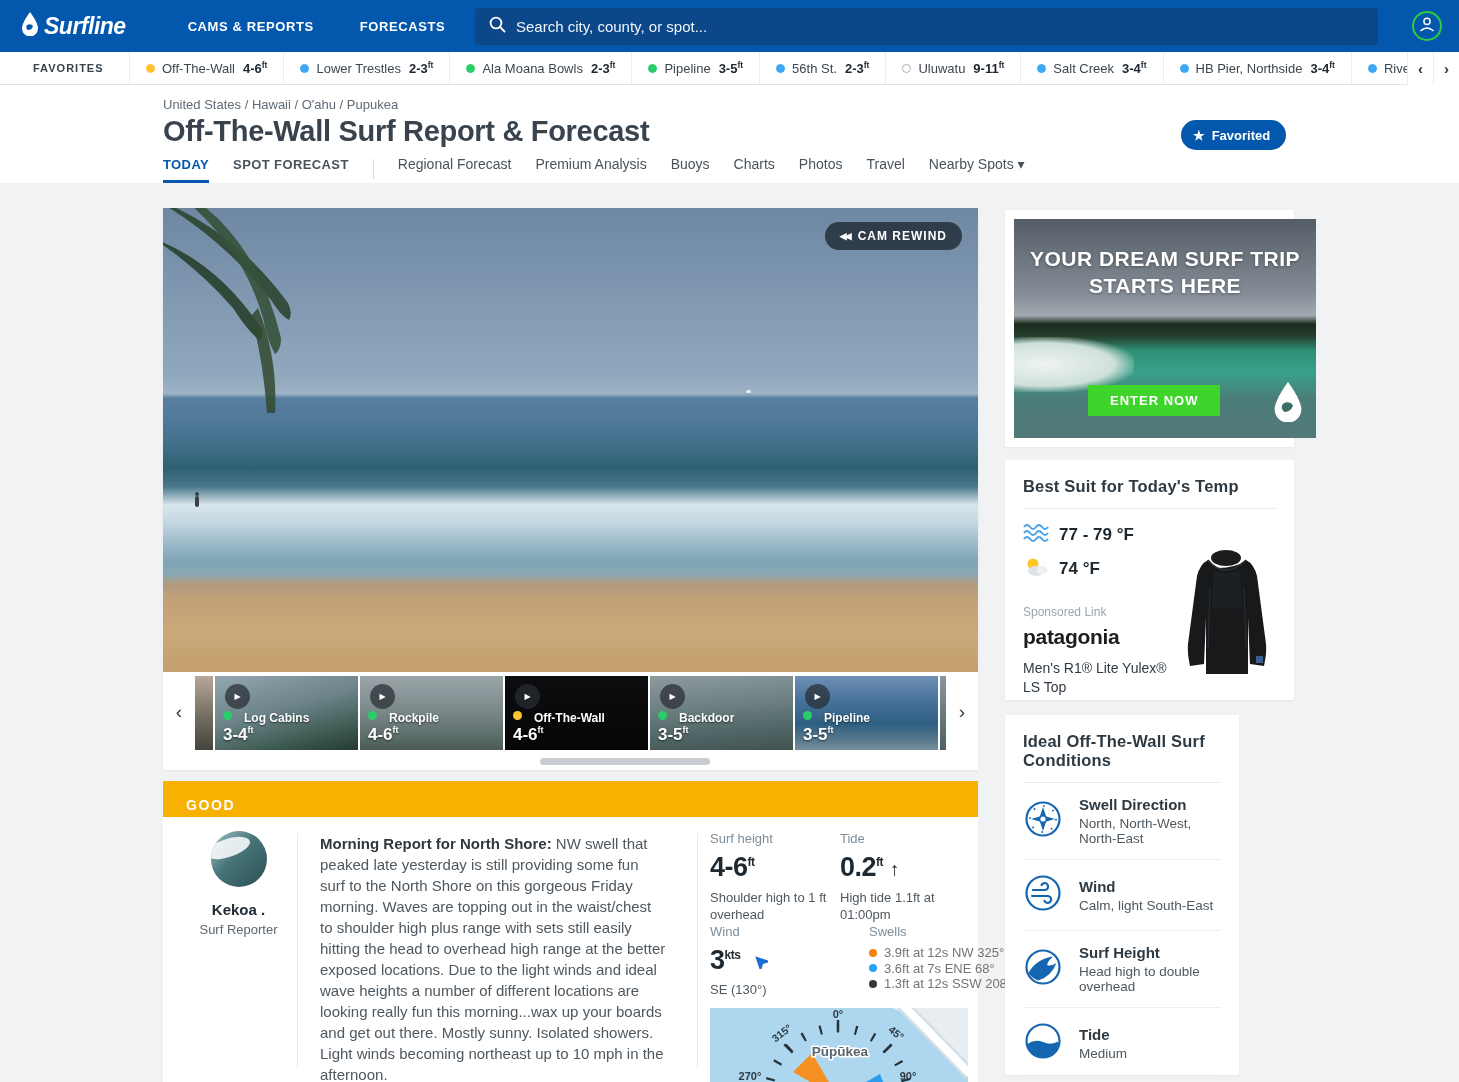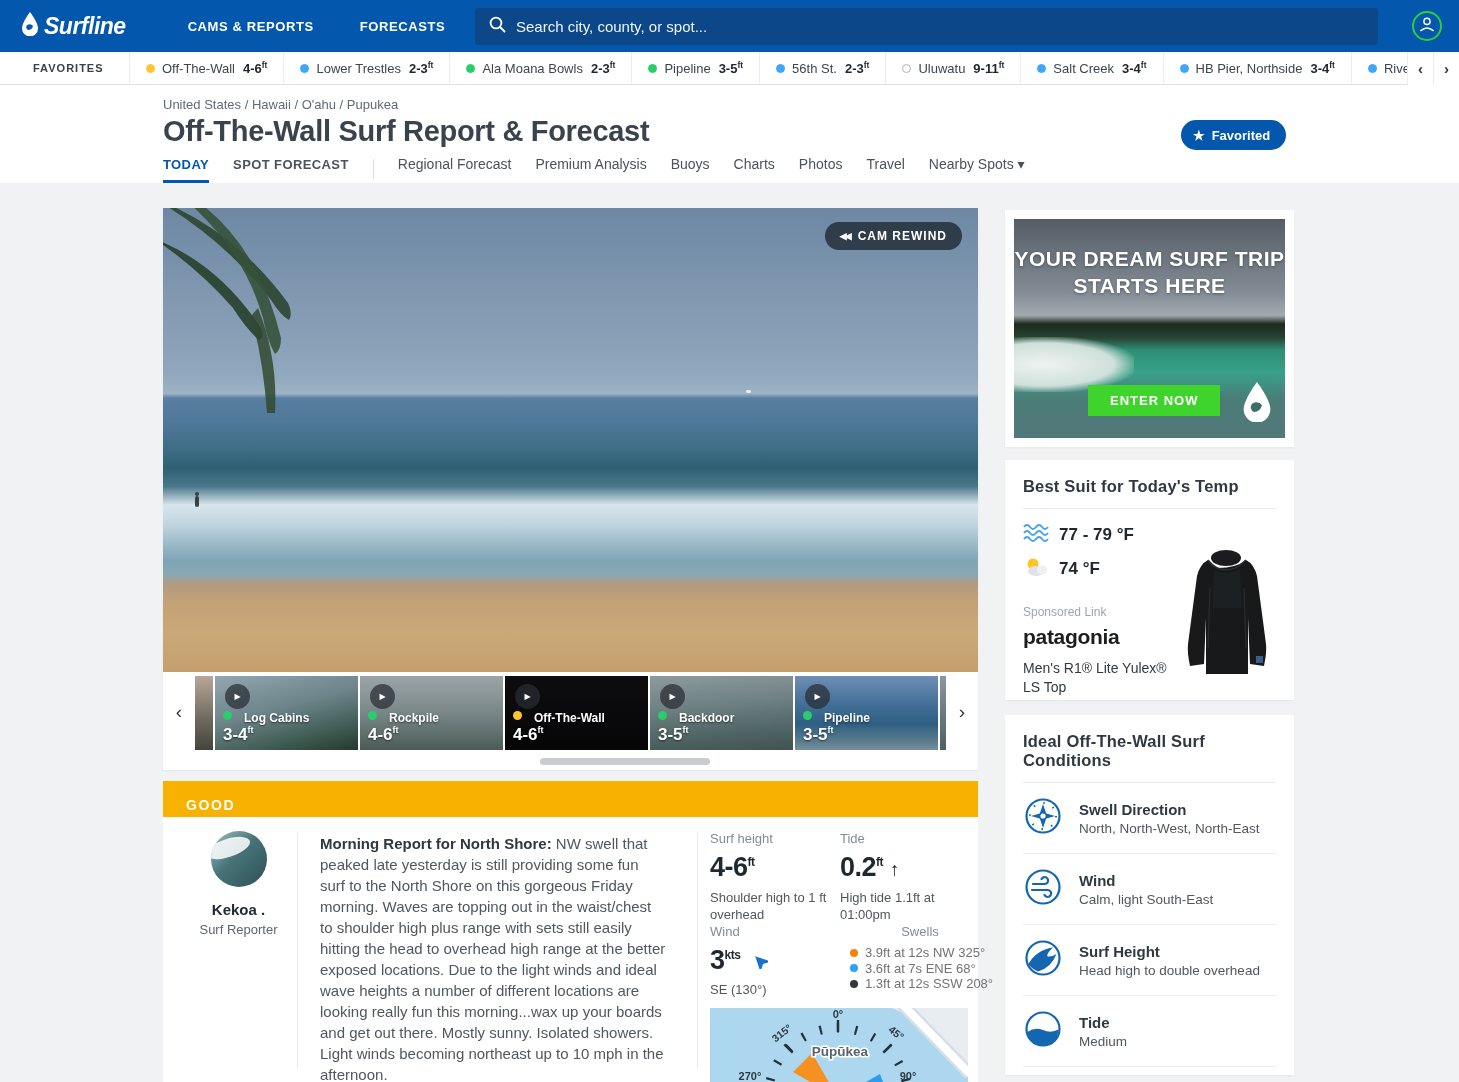--- a/index.html
+++ b/index.html
@@ -84,38 +84,38 @@
   .d-value sup { font-size:12px; font-weight:700; }
   .d-desc { font-size:13px; color:#4e5860; line-height:17px; margin-top:6px; }
   .tide-arrow { font-size:19px; font-weight:800; color:#1d2831; }
   .swell-item { display:flex; align-items:center; gap:7px; font-size:13px; color:#737373; line-height:15.5px; }
   .swell-dot { width:8px; height:8px; border-radius:50%; flex:none; }
   .mini-map { position:absolute; left:547px; top:191px; width:258px; height:74px; overflow:hidden; }
 
   
   .card { position:absolute; background:#fff; box-shadow:0 1px 2px rgba(0,0,0,0.05); }
   .ad-card { left:1005px; top:210px; width:289px; height:237px; padding:9px; }
-  .ad-inner { position:relative; width:271px; height:219px; overflow:hidden;
+  .ad-inner { position:relative; width:302px; height:219px; overflow:hidden;
     background:linear-gradient(180deg,#545d66 0%,#848d96 34%,#a2aab1 44%,#1d2a1d 48%,#274231 54%,#2e8f75 60%,#38a189 70%,#4b7d78 82%,#53787a 100%); }
   .ad-inner:before { content:""; position:absolute; left:-30px; top:118px; width:150px; height:55px; background:radial-gradient(ellipse at 40% 50%, #eef3f2 0%, #cfe0da 55%, transparent 75%); }
   .ad-headline { position:relative; margin-top:26px; text-align:center; color:#fff; font-size:21px; font-weight:800; letter-spacing:0.5px; line-height:27px; text-shadow:0 1px 3px rgba(0,0,0,0.35); }
   .ad-cta { position:absolute; left:74px; bottom:22px; background:#3FD42C; color:#fff; font-size:13px; font-weight:800; letter-spacing:1px; padding:8px 22px; cursor:pointer; }
   .ad-logo { position:absolute; right:12px; bottom:12px; }
 
   .suit-card { left:1005px; top:460px; width:289px; height:240px; padding:17px 18px; }
   .card-title { font-size:16.5px; font-weight:800; color:#2e3942; letter-spacing:0.2px; }
   .card-hr { height:1px; background:#e8ebee; margin:12px 0 14px; }
   .temp-row { display:flex; align-items:center; gap:10px; margin-bottom:10px; }
   .temp-val { font-size:17px; font-weight:800; color:#1d2831; }
   .sponsored { font-size:12px; color:#9aa6b0; margin-top:24px; }
   .patagonia { font-size:21px; font-weight:800; color:#1b1d1f; letter-spacing:-0.3px; margin-top:6px; }
   .product-name { font-size:14px; color:#2f3942; line-height:19px; margin-top:10px; width:145px; }
   .suit-img { position:absolute; right:12px; top:88px; }
 
-  .ideal-card { left:1005px; top:715px; width:289px; height:360px; padding:17px 18px; }
+  .ideal-card { left:1005px; top:715px; width:234px; height:360px; padding:17px 18px; }
   .ideal-row { display:flex; align-items:center; gap:16px; padding:13px 0; border-bottom:1px solid #edf0f2; }
   .ideal-txt .i-label { font-size:15px; font-weight:700; color:#2e3942; }
   .ideal-txt .i-val { font-size:13.5px; color:#4e5860; margin-top:3px; }
   .ideal-link { margin-top:14px; font-size:14.5px; color:#1A70C8; cursor:pointer; }
 
   .palm { position:absolute; left:0; top:0; }
 </style>
 </head>
 <body>
 
@@ -344,21 +344,21 @@
       <div class="d-value"><span>3</span><sup>kts</sup>
         <span style="display:inline-block; margin-left:6px;">
           <svg width="15" height="15" viewBox="0 0 15 15">
               <polygon points="7.5,0 15,15 7.5,11 0,15" fill="#1b6fd2" transform="rotate(-45 7.5 7.5)"></polygon>
             </svg>
         </span>
       </div>
       <div class="d-desc" style="margin-top:5px;">SE (130°)</div>
     </div>
 
-    <div class="dcol" style="left:687px; top:107px; width:140px;text-align:center;">
+    <div class="dcol" style="left:706px; top:107px; width:140px;">
       <div class="d-label">Swells</div>
       <div class="swell-item">
           <span class="swell-dot" style="background-color: rgb(245, 130, 11);"></span>
           <span style="white-space:nowrap;">3.9ft at 12s NW 325°</span>
         </div>
       <div class="swell-item">
           <span class="swell-dot" style="background-color: rgb(41, 163, 245);"></span>
           <span style="white-space:nowrap;">3.6ft at 7s ENE 68°</span>
         </div>
       <div class="swell-item">

